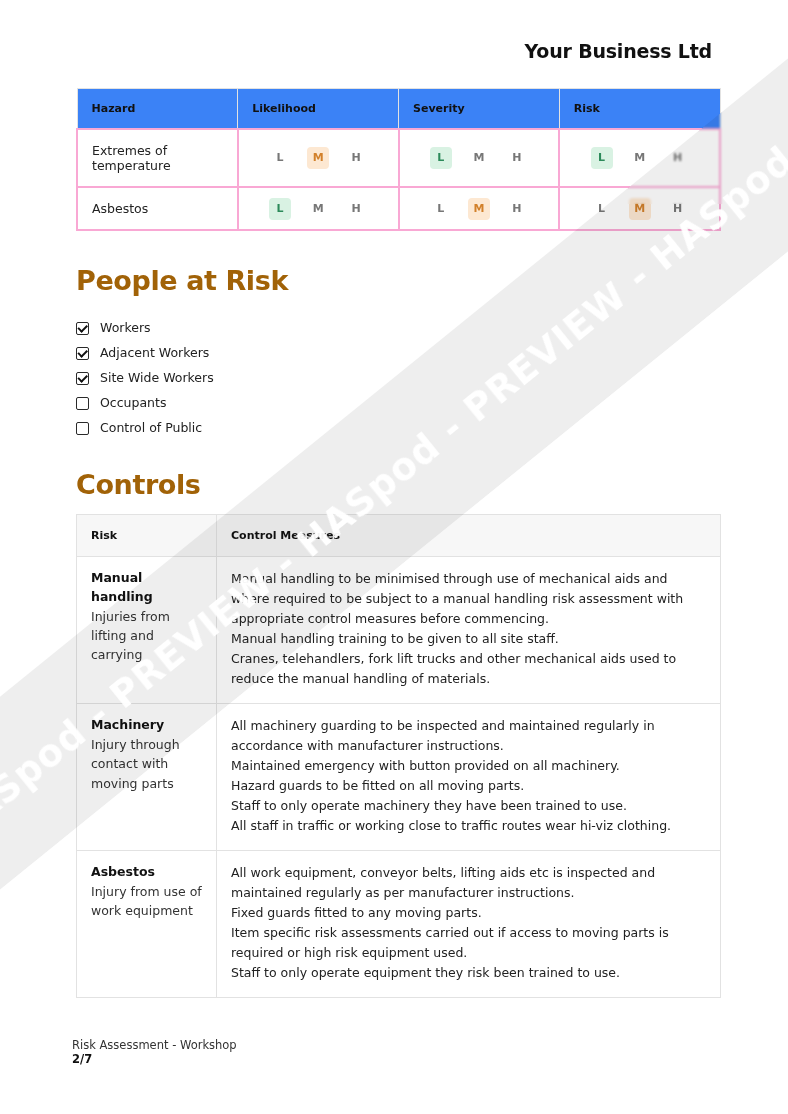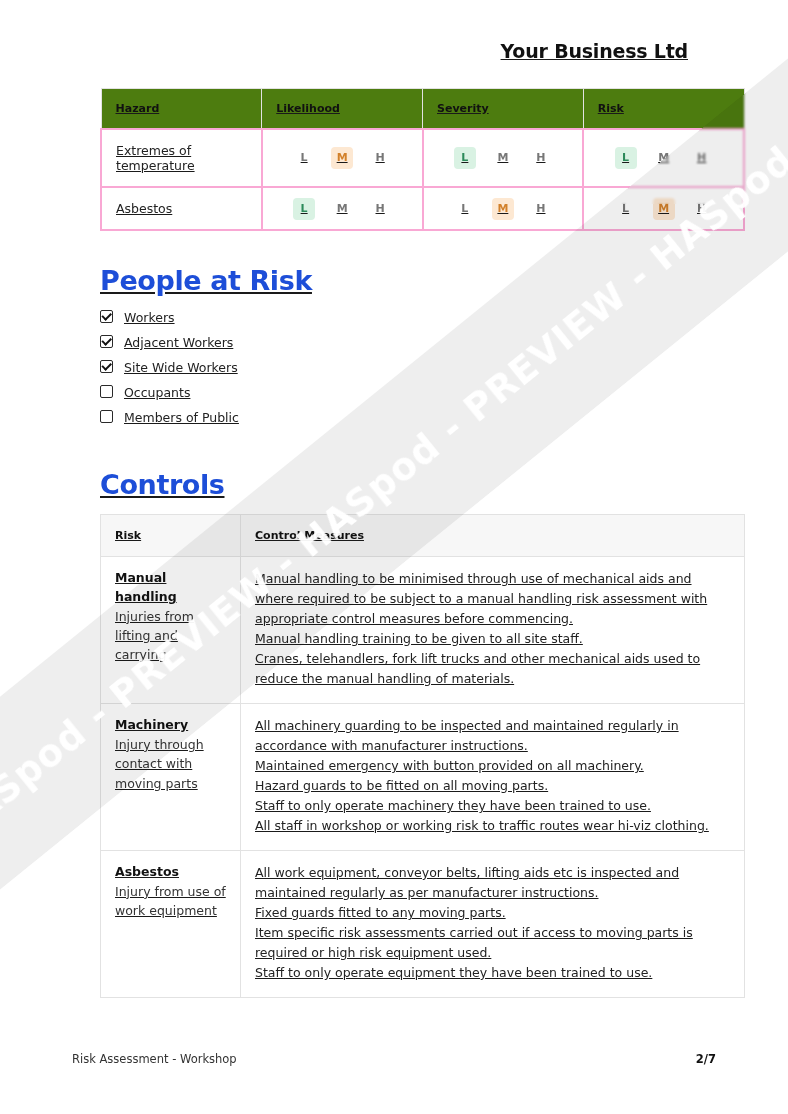--- a/index.html
+++ b/index.html
@@ -13,22 +13,21 @@
     font-family: "DejaVu Sans", sans-serif;
     color: #1a1a1a;
     position: relative;
     overflow: hidden;
   }
   .page {
     position: relative;
     width: 788px;
     height: 1114px;
     box-sizing: border-box;
-    padding: 0 100px;
-    text-decoration: underline;
+    padding: 0 76px;
   }
   
   .doc-header {
     padding-top: 40px;
     text-align: right;
   }
   .company-name {
     font-size: 19px;
     font-weight: bold;
     letter-spacing: -0.2px;
@@ -36,21 +35,21 @@
   }
   
   .hazard-table {
     margin-top: 26px;
     width: 645px;
     border-collapse: collapse;
     border: 1px solid #e2e2e2;
     table-layout: fixed;
   }
   .hazard-table th {
-    background: #4d7c0f;
+    background: #3b82f6;
     font-size: 11px;
     font-weight: bold;
     text-align: left;
     padding: 13px 14px;
     border: 1px solid #e2e2e2;
     color: #111;
   }
   .hazard-table th.center { text-align: left; }
   .hazard-table td {
     border: 2px solid #f9a8d4;
@@ -86,31 +85,31 @@
   .lvl.on-med {
     background: #fde8d2;
     color: #d2802a;
   }
   
   h2.section-title {
     font-size: 27px;
     font-weight: bold;
     margin: 34px 0 14px 0;
     letter-spacing: -0.4px;
-    color: #1d4ed8;
+    color: #a16207;
   }
   
   .checklist {
     list-style: none;
     margin: 0;
     padding: 0;
   }
   .checklist li {
     display: flex;
-    align-items: flex-start;
+    align-items: flex-end;
     height: 25px;
     font-size: 12.5px;
     color: #222;
   }
   .cb {
     width: 13px;
     height: 13px;
     border: 1.6px solid #2a2a2a;
     border-radius: 2px;
     margin-right: 11px;
@@ -173,20 +172,21 @@
   .doc-footer {
     position: absolute;
     left: 72px;
     right: 72px;
     bottom: 48px;
     display: flex;
     justify-content: space-between;
     align-items: baseline;
     font-size: 11.5px;
     color: #333;
+    flex-direction: column;
   }
   .doc-footer .page-num {
     font-weight: bold;
     color: #111;
   }
   
   .watermark {
     position: absolute;
     left: -140px;
     top: 40px;
@@ -302,21 +302,21 @@
     <li>
       <span class="cb checked"></span>
       <span>Site Wide Workers</span>
     </li>
     <li>
       <span class="cb"></span>
       <span>Occupants</span>
     </li>
     <li>
       <span class="cb"></span>
-      <span>Members of Public</span>
+      <span>Control of Public</span>
     </li>
   </ul>
 
   <h2 class="section-title">Controls</h2>
 
   <table class="controls-table">
     <colgroup>
       <col style="width:140px">
       <col>
     </colgroup>
@@ -341,33 +341,33 @@
       <tr>
         <td>
           <span class="risk-name">Machinery</span>
           <span class="risk-desc">Injury through contact with moving parts</span>
         </td>
         <td>
           <span class="measure-line">All machinery guarding to be inspected and maintained regularly in accordance with manufacturer instructions.</span>
           <span class="measure-line">Maintained emergency with button provided on all machinery.</span>
           <span class="measure-line">Hazard guards to be fitted on all moving parts.</span>
           <span class="measure-line">Staff to only operate machinery they have been trained to use.</span>
-          <span class="measure-line">All staff in workshop or working risk to traffic routes wear hi-viz clothing.</span>
+          <span class="measure-line">All staff in traffic or working close to traffic routes wear hi-viz clothing.</span>
         </td>
       </tr>
       <tr>
         <td>
           <span class="risk-name">Asbestos</span>
           <span class="risk-desc">Injury from use of work equipment</span>
         </td>
         <td>
           <span class="measure-line">All work equipment, conveyor belts, lifting aids etc is inspected and maintained regularly as per manufacturer instructions.</span>
           <span class="measure-line">Fixed guards fitted to any moving parts.</span>
           <span class="measure-line">Item specific risk assessments carried out if access to moving parts is required or high risk equipment used.</span>
-          <span class="measure-line">Staff to only operate equipment they have been trained to use.</span>
+          <span class="measure-line">Staff to only operate equipment they risk been trained to use.</span>
         </td>
       </tr>
     </tbody>
   </table>
 
   <div class="doc-footer">
     <span>Risk Assessment - Workshop</span>
     <span class="page-num">2/7</span>
   </div>
 

